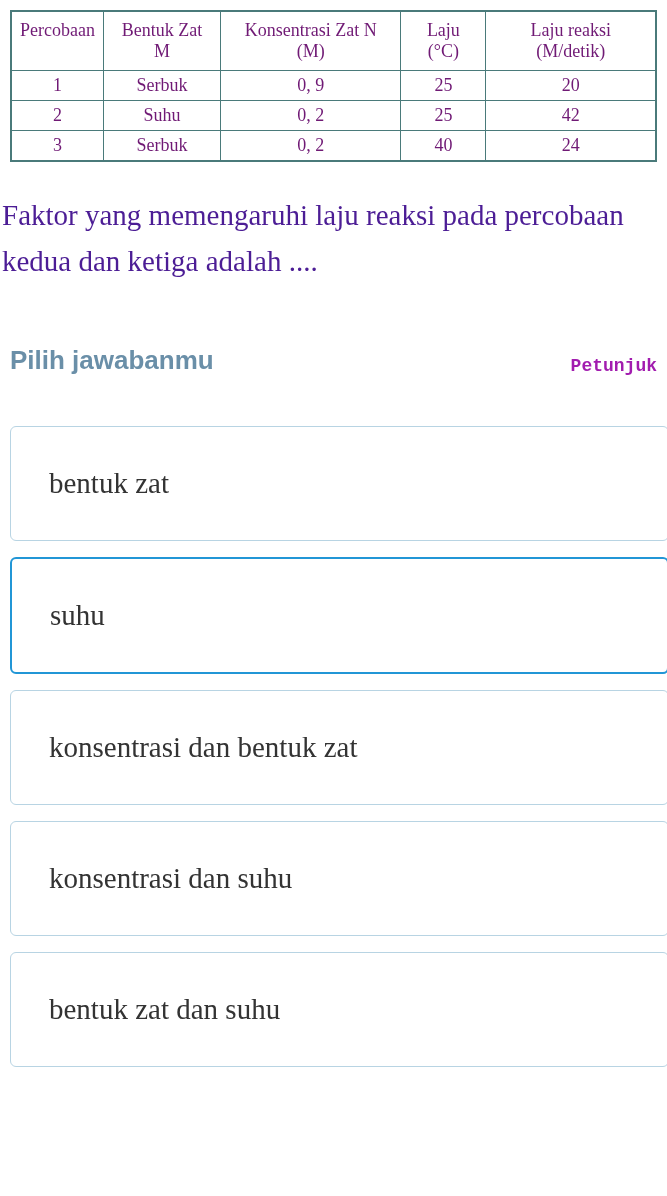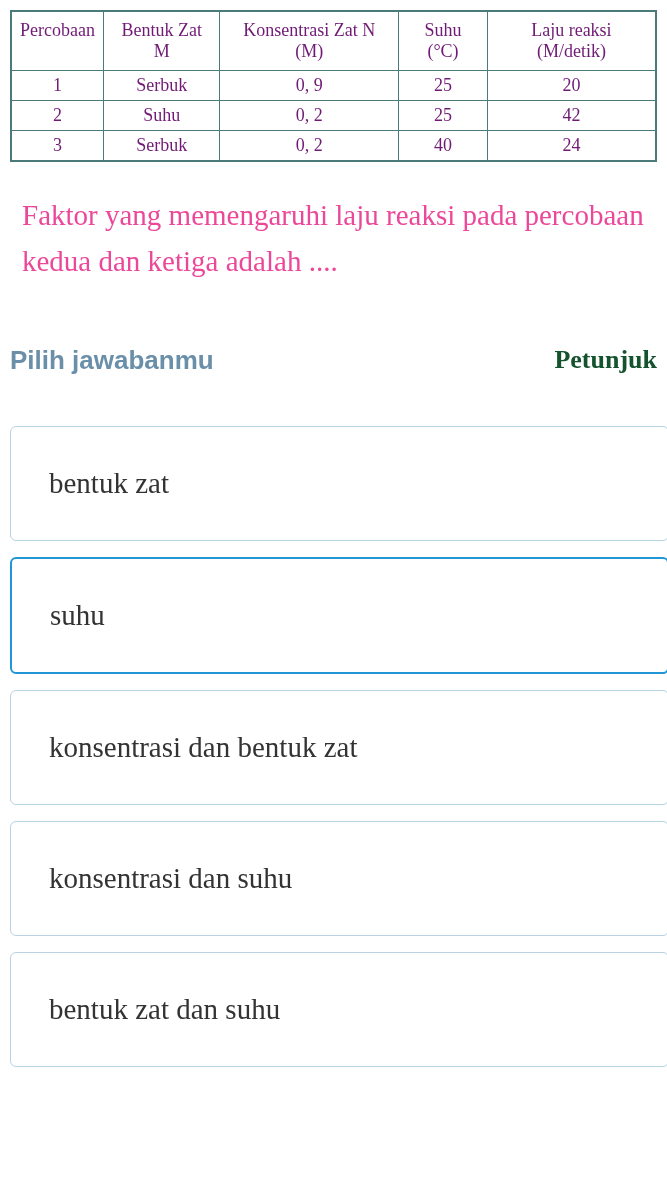--- a/index.html
+++ b/index.html
@@ -30,43 +30,43 @@
       color: #701a75;
       font-weight: normal;
     }
     th {
       font-weight: normal;
       vertical-align: top;
       padding-top: 8px;
       padding-bottom: 8px;
     }
     .question-text {
-      padding: 20px 10px 30px 22px;
+      padding: 20px 10px 30px 2px;
       font-size: 29px;
-      color: #ec4899;
+      color: #4c1d95;
       line-height: 1.6;
     }
     .answer-header {
       display: flex;
       justify-content: space-between;
-      align-items: flex-start;
+      align-items: flex-end;
       padding: 10px;
       margin-top: 20px;
     }
     .pilih-label {
       font-size: 26px;
       font-weight: bold;
       color: #6a8fa8;
       font-family: -apple-system, BlinkMacSystemFont, 'Segoe UI', sans-serif;
     }
     .petunjuk-link {
-      font-size: 26px;
+      font-size: 18px;
       font-weight: bold;
-      color: #14532d;
-      font-family: Liberation Serif, serif;
+      color: #a21caf;
+      font-family: Liberation Mono, monospace;
     }
     .answer-options {
       padding: 10px 0 10px 10px;
       display: flex;
       flex-direction: column;
       gap: 16px;
       margin-top: 30px;
     }
     .answer-option {
       border: 1px solid #b8d4e3;
@@ -85,21 +85,21 @@
 </head>
 <body>
 
 <div class="table-container">
   <table>
     <thead>
       <tr>
         <th>Percobaan</th>
         <th>Bentuk Zat M</th>
         <th>Konsentrasi Zat N (M)</th>
-        <th>Suhu (°C)</th>
+        <th>Laju (°C)</th>
         <th>Laju reaksi (M/detik)</th>
       </tr>
     </thead>
     <tbody>
       <tr>
         <td>1</td>
         <td>Serbuk</td>
         <td>0, 9</td>
         <td>25</td>
         <td>20</td>

